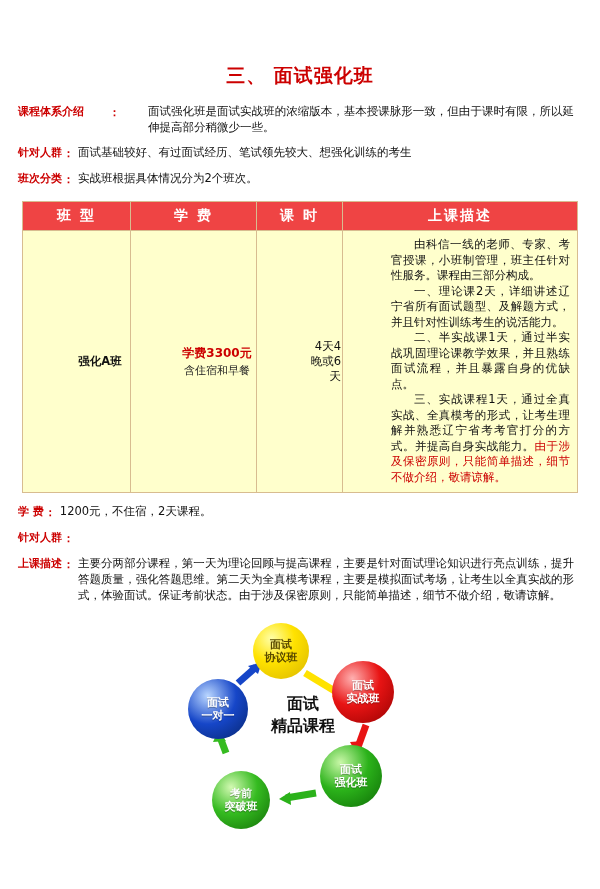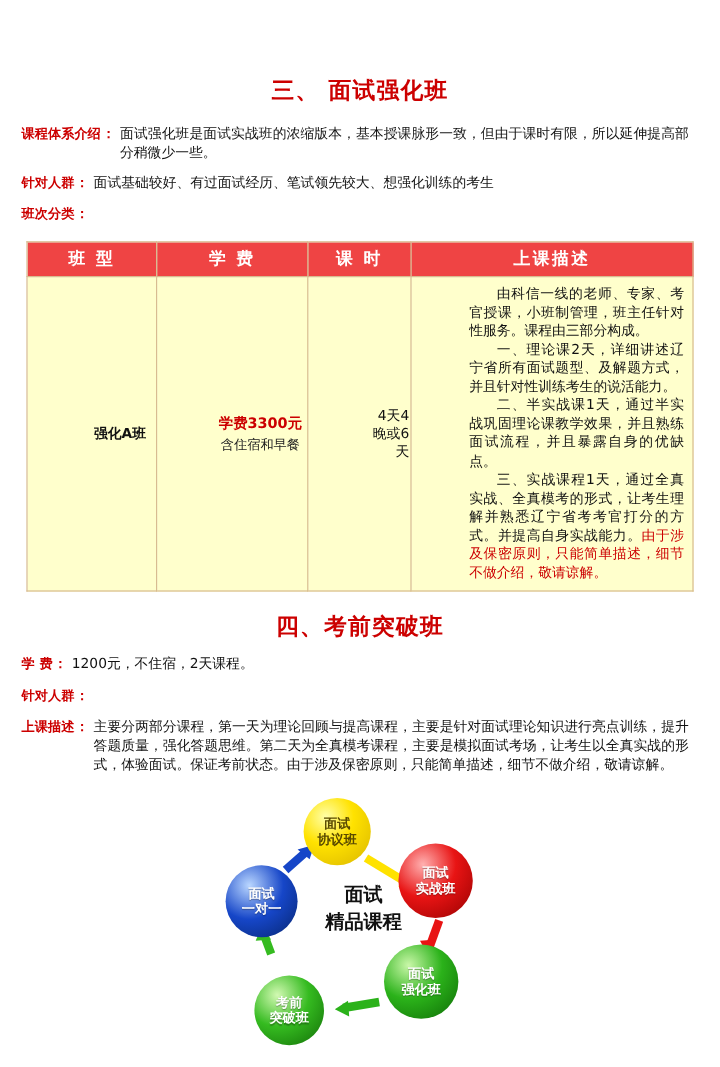--- a/index.html
+++ b/index.html
@@ -186,35 +186,36 @@
   }
   .arrow { position: absolute; }
 </style>
 </head>
 <body>
 
 <div class="page">
 
   <div id="sec3-title" class="section-title">三、  面试强化班</div>
 
-  <div class="row" style="margin-top:14px;">
+  <div class="row" style="margin-top:14px;gap:24px;">
     <span class="row-label">课程体系介绍</span>
     <span class="row-colon">：</span>
     <span class="row-text">面试强化班是面试实战班的浓缩版本，基本授课脉形一致，但由于课时有限，所以延伸提高部分稍微少一些。</span>
   </div>
 
   <div class="row">
     <span class="row-label">针对人群</span>
     <span class="row-colon">：</span>
     <span class="row-text">面试基础较好、有过面试经历、笔试领先较大、想强化训练的考生</span>
   </div>
 
   <div class="row">
     <span class="row-label">班次分类</span>
     <span class="row-colon">：</span>
+    <span class="row-text">实战班根据具体情况分为2个班次。</span>
   </div>
 
   <div class="tbl-wrap">
     <table class="course">
       <colgroup>
         <col class="w1">
           <col class="w2">
           <col class="w3">
           <col>
       </colgroup>
@@ -238,21 +239,20 @@
             <p>由科信一线的老师、专家、考官授课，小班制管理，班主任针对性服务。课程由三部分构成。</p>
             <p>一、理论课2天，详细讲述辽宁省所有面试题型、及解题方式，并且针对性训练考生的说活能力。</p>
             <p>二、半实战课1天，通过半实战巩固理论课教学效果，并且熟练面试流程，并且暴露自身的优缺点。</p>
             <p><span>三、实战课程1天，通过全真实战、全真模考的形式，让考生理解并熟悉辽宁省考考官打分的方式。并提高自身实战能力。</span><span class="hl">由于涉及保密原则，只能简单描述，细节不做介绍，敬请谅解。</span></p>
           </td>
         </tr>
       </tbody>
     </table>
   </div>
 
-  <div id="sec4-title" class="section-title">四、考前突破班</div>
 
   <div class="sec4-body">
     <div class="row">
       <span class="row-label">学        费</span>
       <span class="row-colon">：</span>
       <span class="row-text">1200元，不住宿，2天课程。</span>
     </div>
     <div class="row">
       <span class="row-label">针对人群</span>
       <span class="row-colon">：</span>

